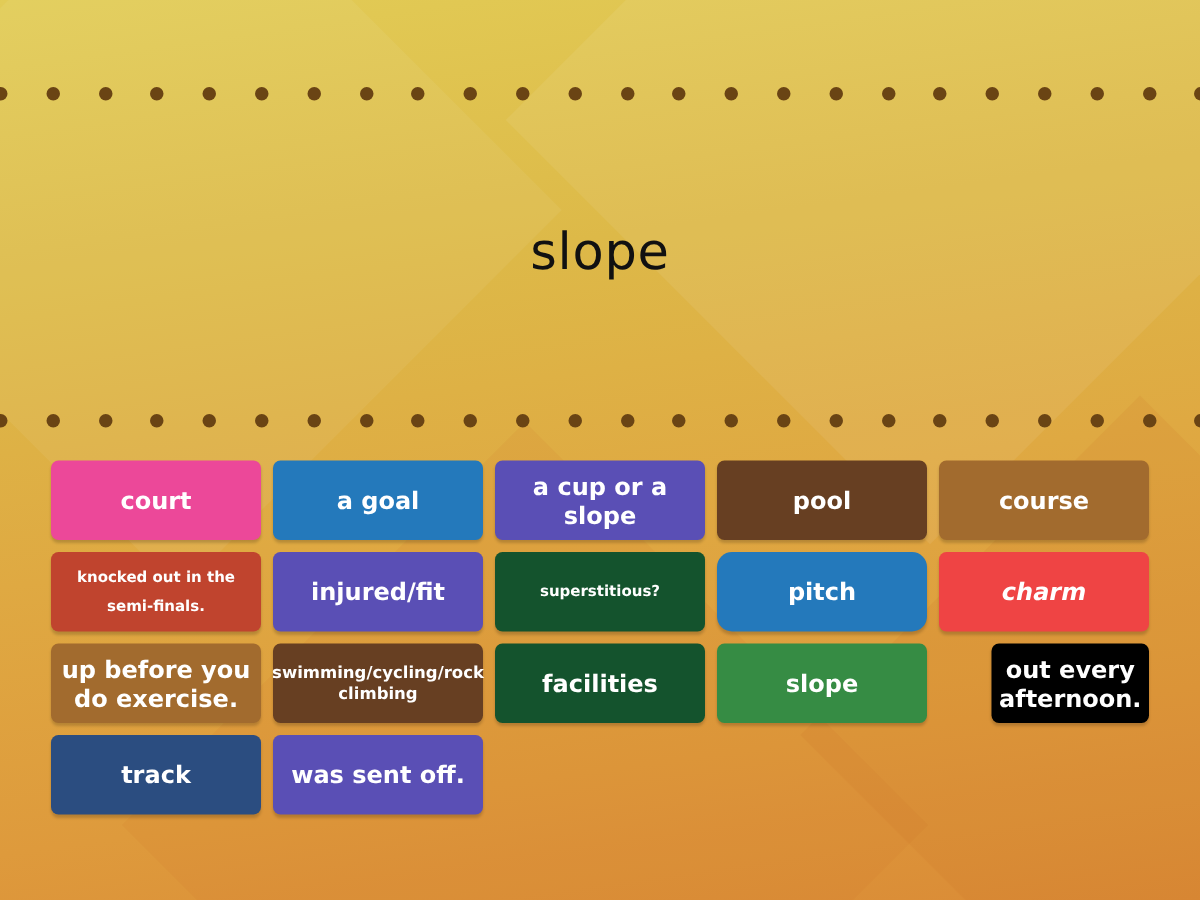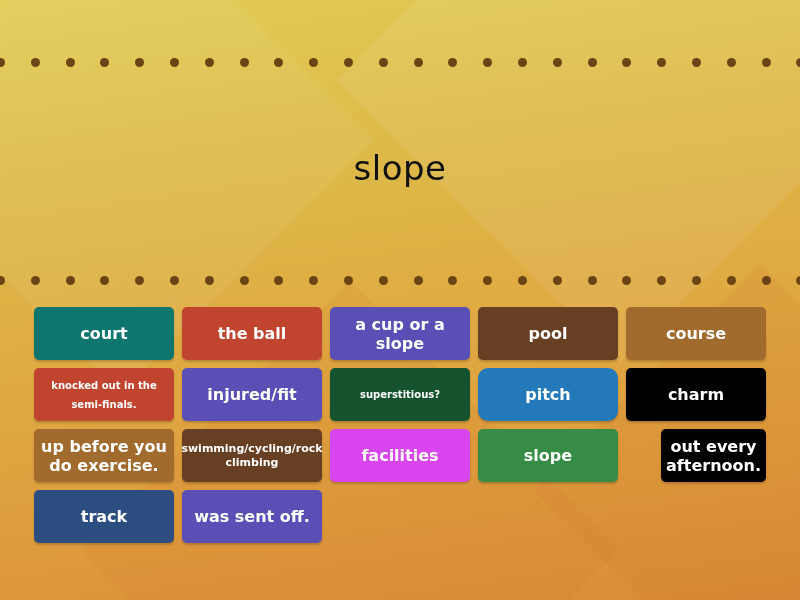--- a/index.html
+++ b/index.html
@@ -98,25 +98,25 @@
     <div class="dot" style="left: 587.6px; background: rgb(106, 68, 20);"></div>
     <div class="dot" style="left: 622.4px; background: rgb(106, 68, 20);"></div>
     <div class="dot" style="left: 657.2px; background: rgb(106, 68, 20);"></div>
     <div class="dot" style="left: 692px; background: rgb(106, 68, 20);"></div>
     <div class="dot" style="left: 726.8px; background: rgb(106, 68, 20);"></div>
     <div class="dot" style="left: 761.6px; background: rgb(106, 68, 20);"></div>
     <div class="dot" style="left: 796.4px; background: rgb(106, 68, 20);"></div>
   </div>
 
 <div class="grid">
-  <div class="card" style="background: #0f766e;">
+  <div class="card" style="background: #ec4899;">
       <span>court</span>
     </div>
-  <div class="card" style="background: rgb(192, 68, 46);">
-      <span>the ball</span>
+  <div class="card" style="background: rgb(36, 121, 187);">
+      <span>a goal</span>
     </div>
   <div class="card" style="background: rgb(90, 79, 181);">
       <span style="width:90px">a cup or a slope</span>
     </div>
 
   <div class="card" style="background: rgb(103, 63, 34);">
       <span>pool</span>
     </div>
   <div class="card" style="background: rgb(162, 107, 46);">
       <span>course</span>
@@ -127,30 +127,30 @@
   <div class="card" style="background: rgb(90, 79, 181);">
       <span>injured/fit</span>
     </div>
   <div class="card tight" style="background: #14532d;">
       <span>superstitious?</span>
     </div>
 
   <div class="card" style="background: rgb(36, 121, 187); border-radius: 10px;">
       <span>pitch</span>
     </div>
-  <div class="card" style="background: #000000;">
+  <div class="card" style="background: #ef4444; font-style: italic;">
       <span>charm</span>
     </div>
   <div class="card" style="background: rgb(162, 107, 46);">
       <span>up before you do exercise.</span>
     </div>
   <div class="card small" style="background: rgb(103, 63, 34);">
       <span>swimming/cycling/rock climbing</span>
     </div>
-  <div class="card" style="background: #d946ef;">
+  <div class="card" style="background: #14532d;">
       <span>facilities</span>
     </div>
 
   <div class="card" style="background: rgb(54, 140, 68);">
       <span>slope</span>
     </div>
   <div class="card" style="background: #000000; margin-left: 35px;">
       <span style="width:100px">out every afternoon.</span>
     </div>
   <div class="card" style="background: rgb(43, 77, 128);">

